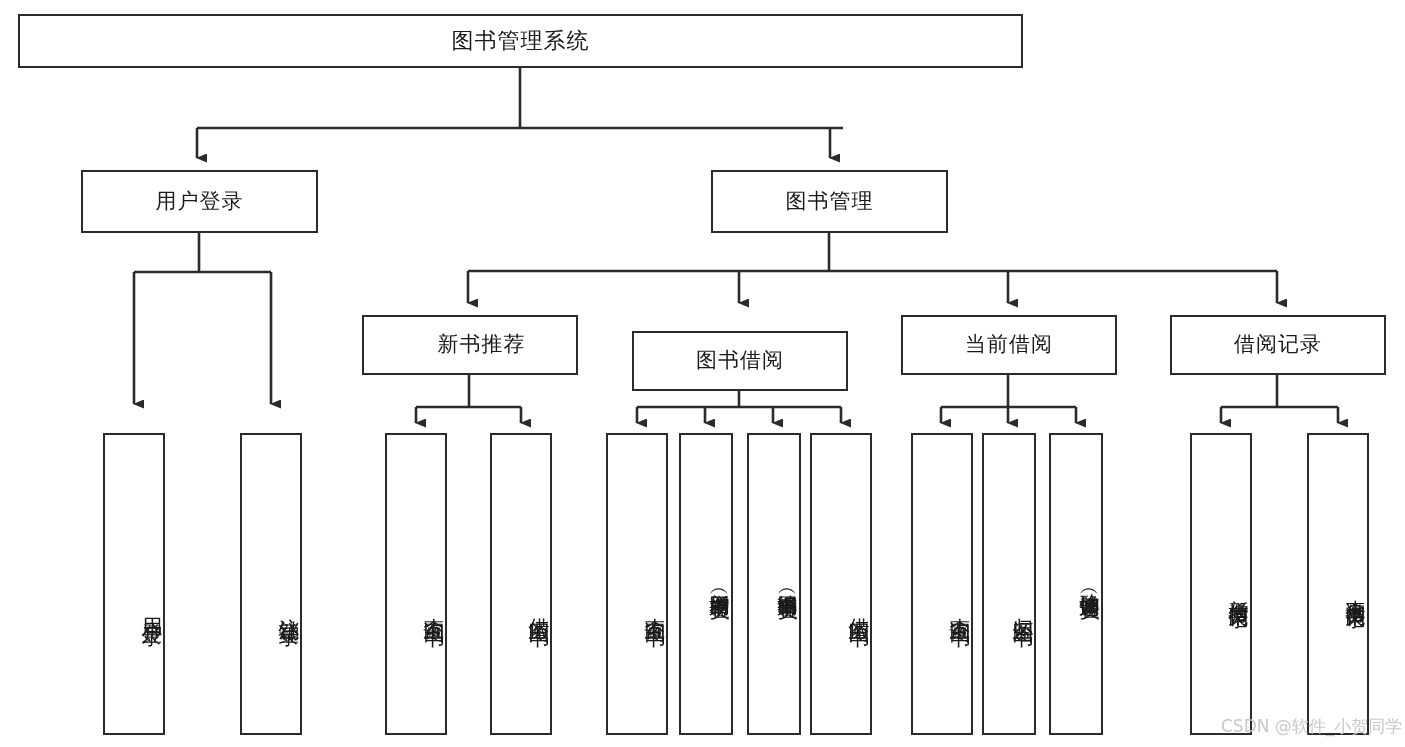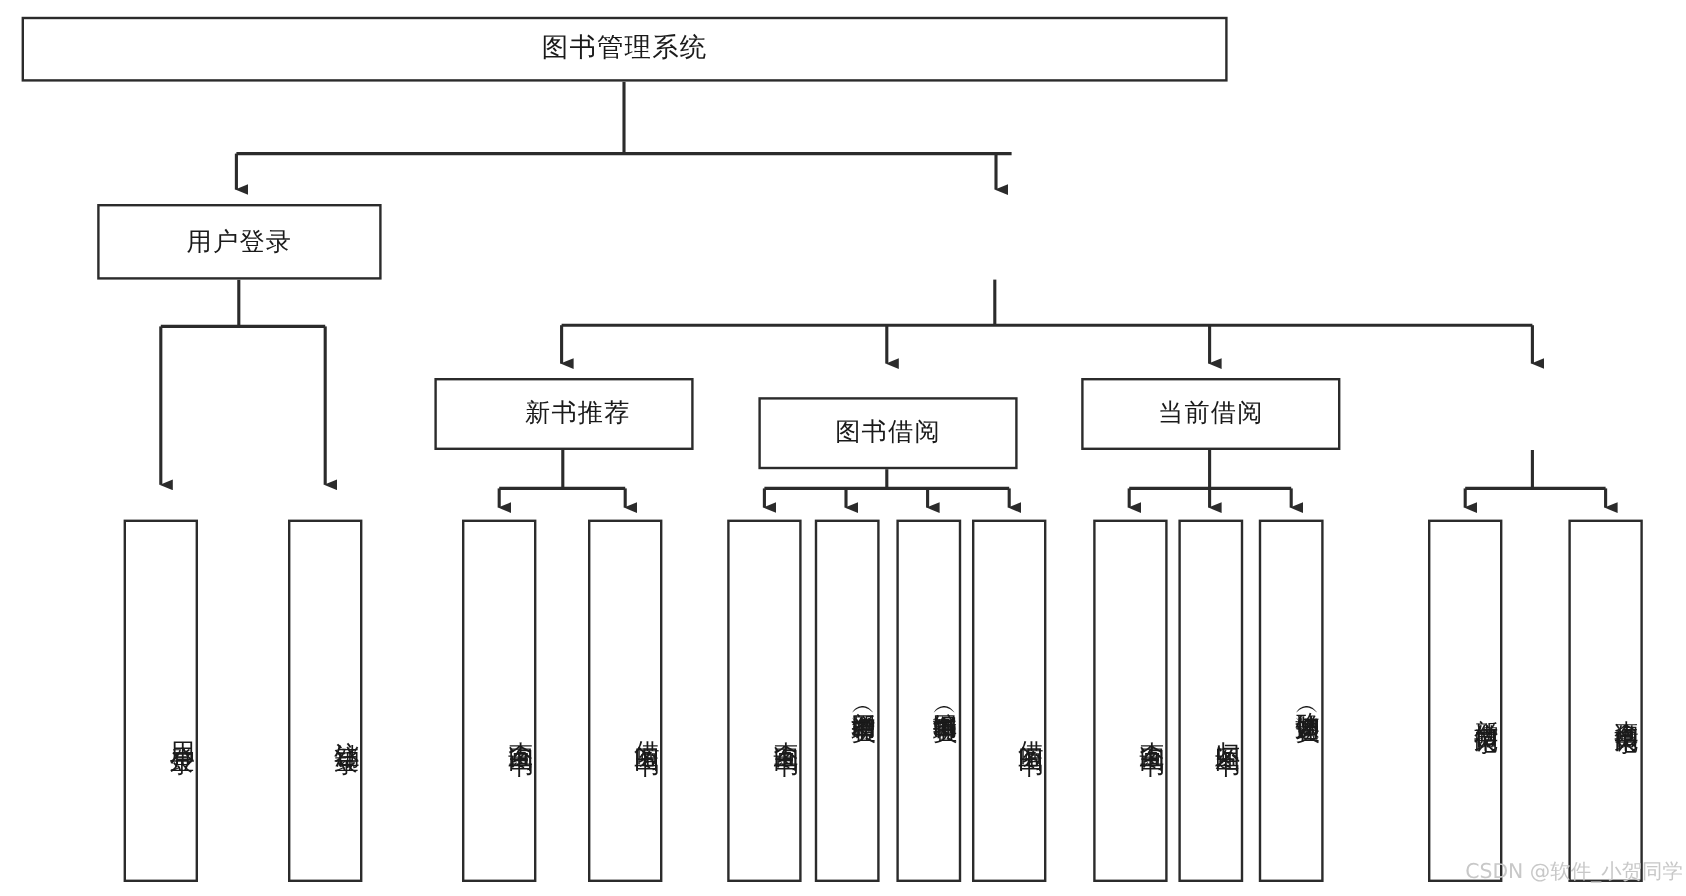--- a/index.html
+++ b/index.html
@@ -136,33 +136,39 @@
   </svg>
 
   <div class="node-box horizontal title-box" style="left:18px; top:14px; width:1005px; height:54px;">
     <span class="node-label">图书管理系统</span>
   </div>
 
   <div class="node-box horizontal" style="left:81px; top:170px; width:237px; height:63px;">
     <span class="node-label">用户登录</span>
   </div>
 
+  <div class="node-box horizontal" style="left:711px; top:170px; width:237px; height:63px;">
+    <span class="node-label">图书管理</span>
+  </div>
 
   <div class="node-box horizontal" style="left:362px; top:315px; width:216px; height:60px;padding-left:23px;">
     <span class="node-label">新书推荐</span>
   </div>
 
   <div class="node-box horizontal" style="left:632px; top:315px; width:216px; height:60px;margin-top:16px;">
     <span class="node-label">图书借阅</span>
   </div>
 
   <div class="node-box horizontal" style="left:901px; top:315px; width:216px; height:60px;">
     <span class="node-label">当前借阅</span>
   </div>
 
+  <div class="node-box horizontal" style="left:1170px; top:315px; width:216px; height:60px;">
+    <span class="node-label">借阅记录</span>
+  </div>
 
   <div class="node-box vertical" style="left:103px; top:433px; width:62px; height:302px; padding-top:56px;">
     <span class="node-label">用户登录</span>
   </div>
 
   <div class="node-box vertical" style="left:240px; top:433px; width:62px; height:302px; padding-top:56px;">
     <span class="node-label">注销登录</span>
   </div>
 
   <div class="node-box vertical" style="left:385px; top:433px; width:62px; height:302px; padding-top:56px;">

